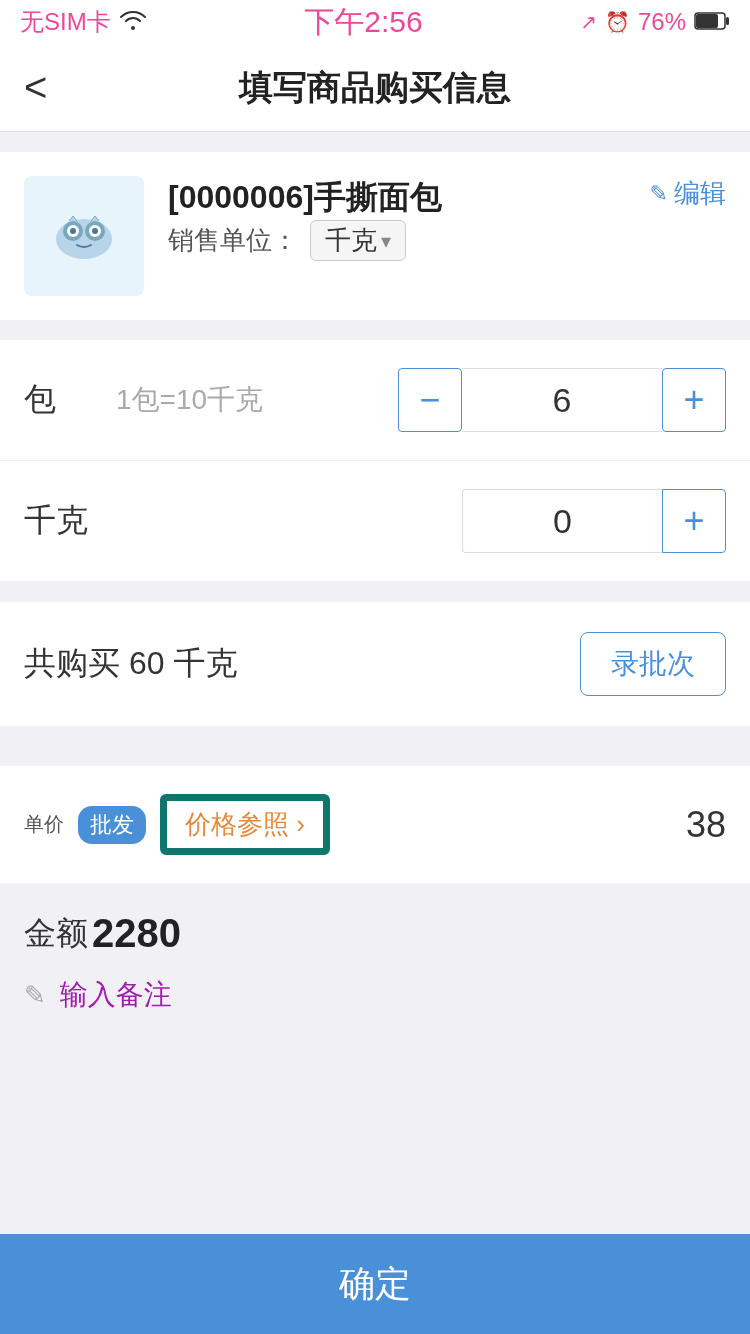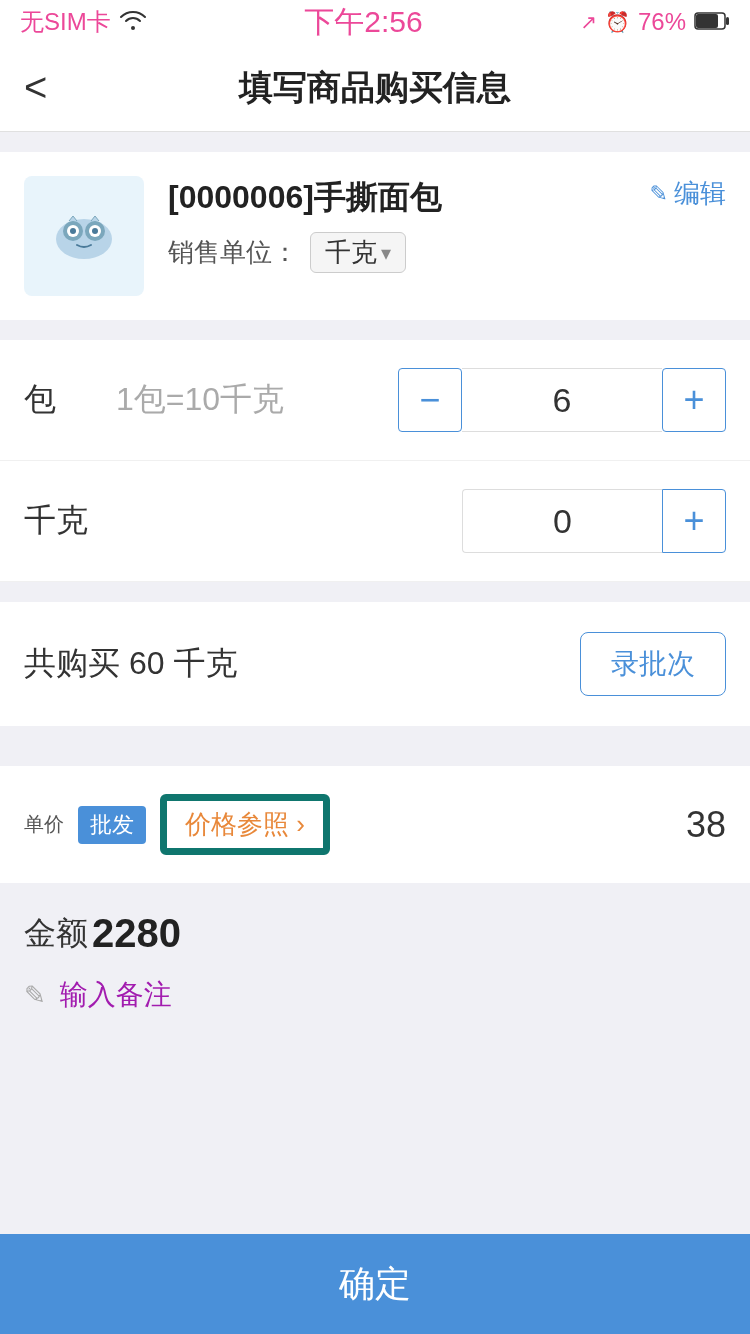--- a/index.html
+++ b/index.html
@@ -75,21 +75,20 @@
     }
     .owl-icon {
       font-size: 48px;
       color: #7ba7bc;
     }
     .product-info { flex: 1; }
     .product-name {
       font-size: 32px;
       font-weight: 600;
       color: #222;
-      margin-bottom: 12px;
     }
     .product-stock {
       font-size: 26px;
       color: #888;
       margin-bottom: 12px;
     }
     .product-unit {
       display: flex;
       align-items: center;
       gap: 12px;
@@ -132,21 +131,21 @@
       padding: 28px 24px;
       border-bottom: 1px solid #f0f0f0;
     }
     .quantity-label {
       font-size: 32px;
       color: #333;
       font-weight: 500;
       min-width: 80px;
     }
     .quantity-hint {
-      font-size: 32px;
+      font-size: 28px;
       color: #aaa;
       margin-left: 12px;
       flex: 1;
     }
     .quantity-controls {
       display: flex;
       align-items: center;
       gap: 0;
     }
     .qty-btn {
@@ -216,21 +215,21 @@
     }
     .price-label {
       font-size: 20px;
       color: #555;
     }
     .batch-tag {
       background: #4a90d9;
       color: #fff;
       font-size: 22px;
       padding: 4px 12px;
-      border-radius: 4px;
+      border-radius: 14px;
     }
     .price-ref-btn {
       border: 7px solid #0f766e;
       border-radius: 6px;
       padding: 6px 18px;
       color: #e8883a;
       font-size: 26px;
       background: #fff;
       display: flex;
       align-items: center;

